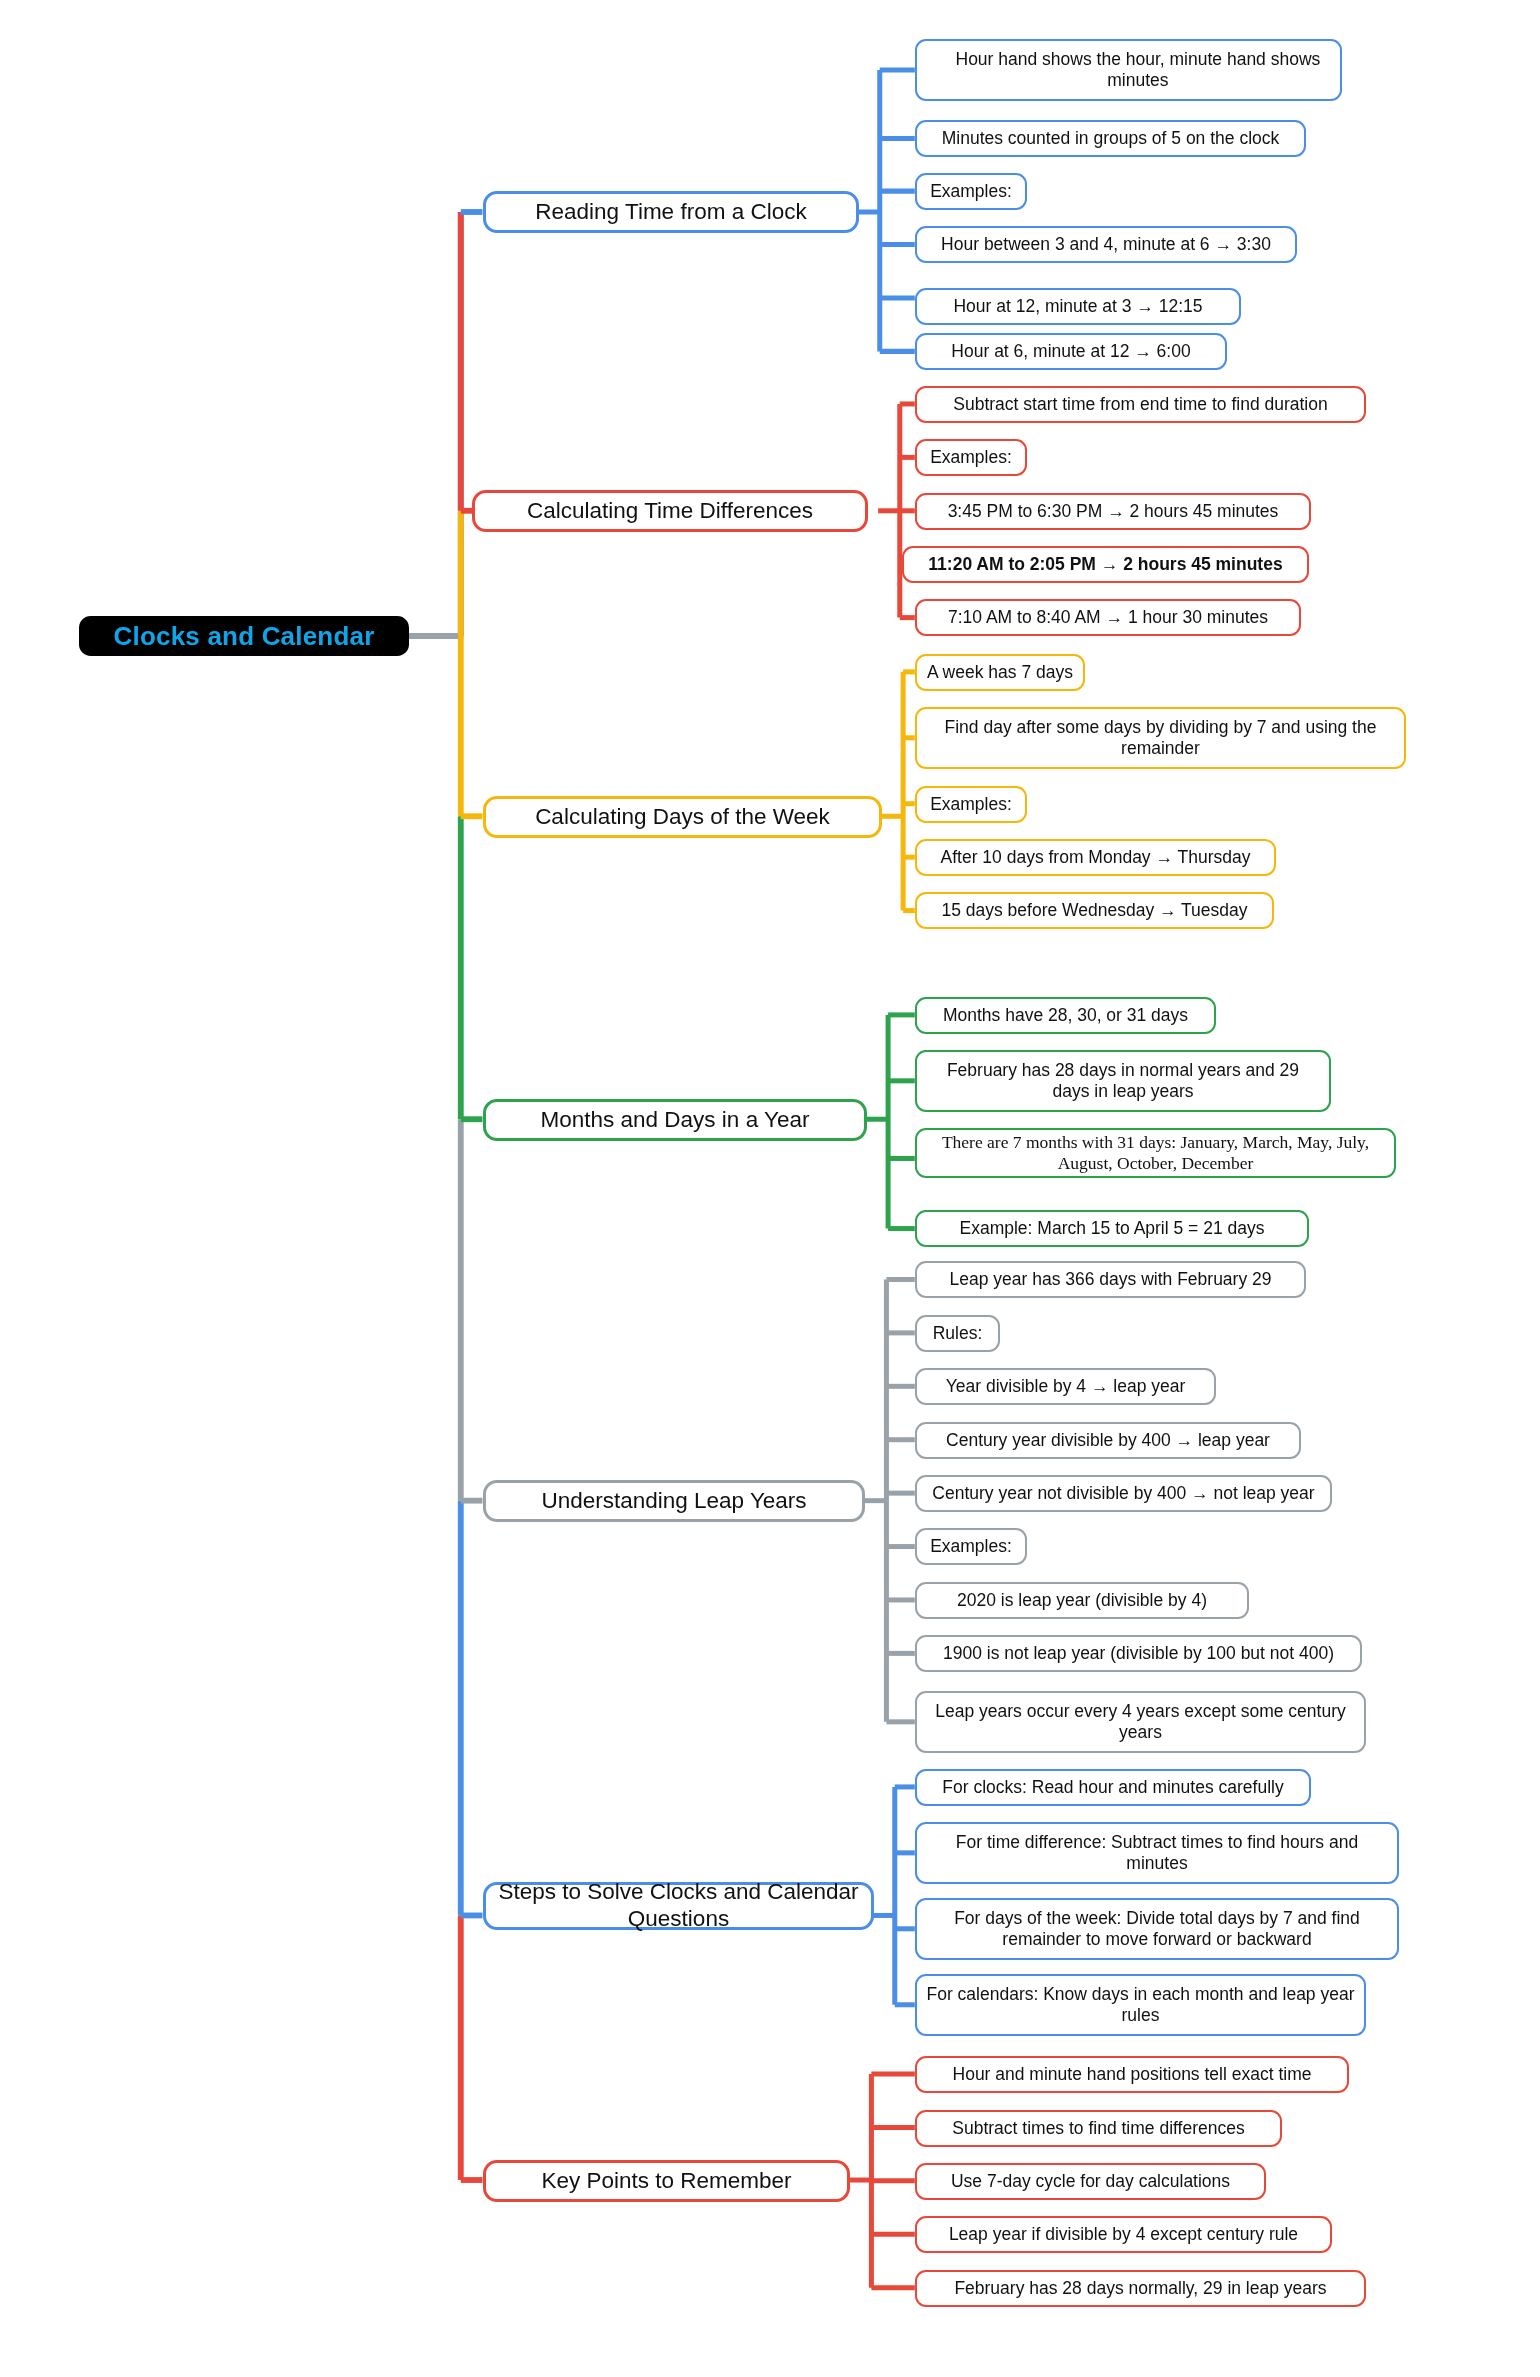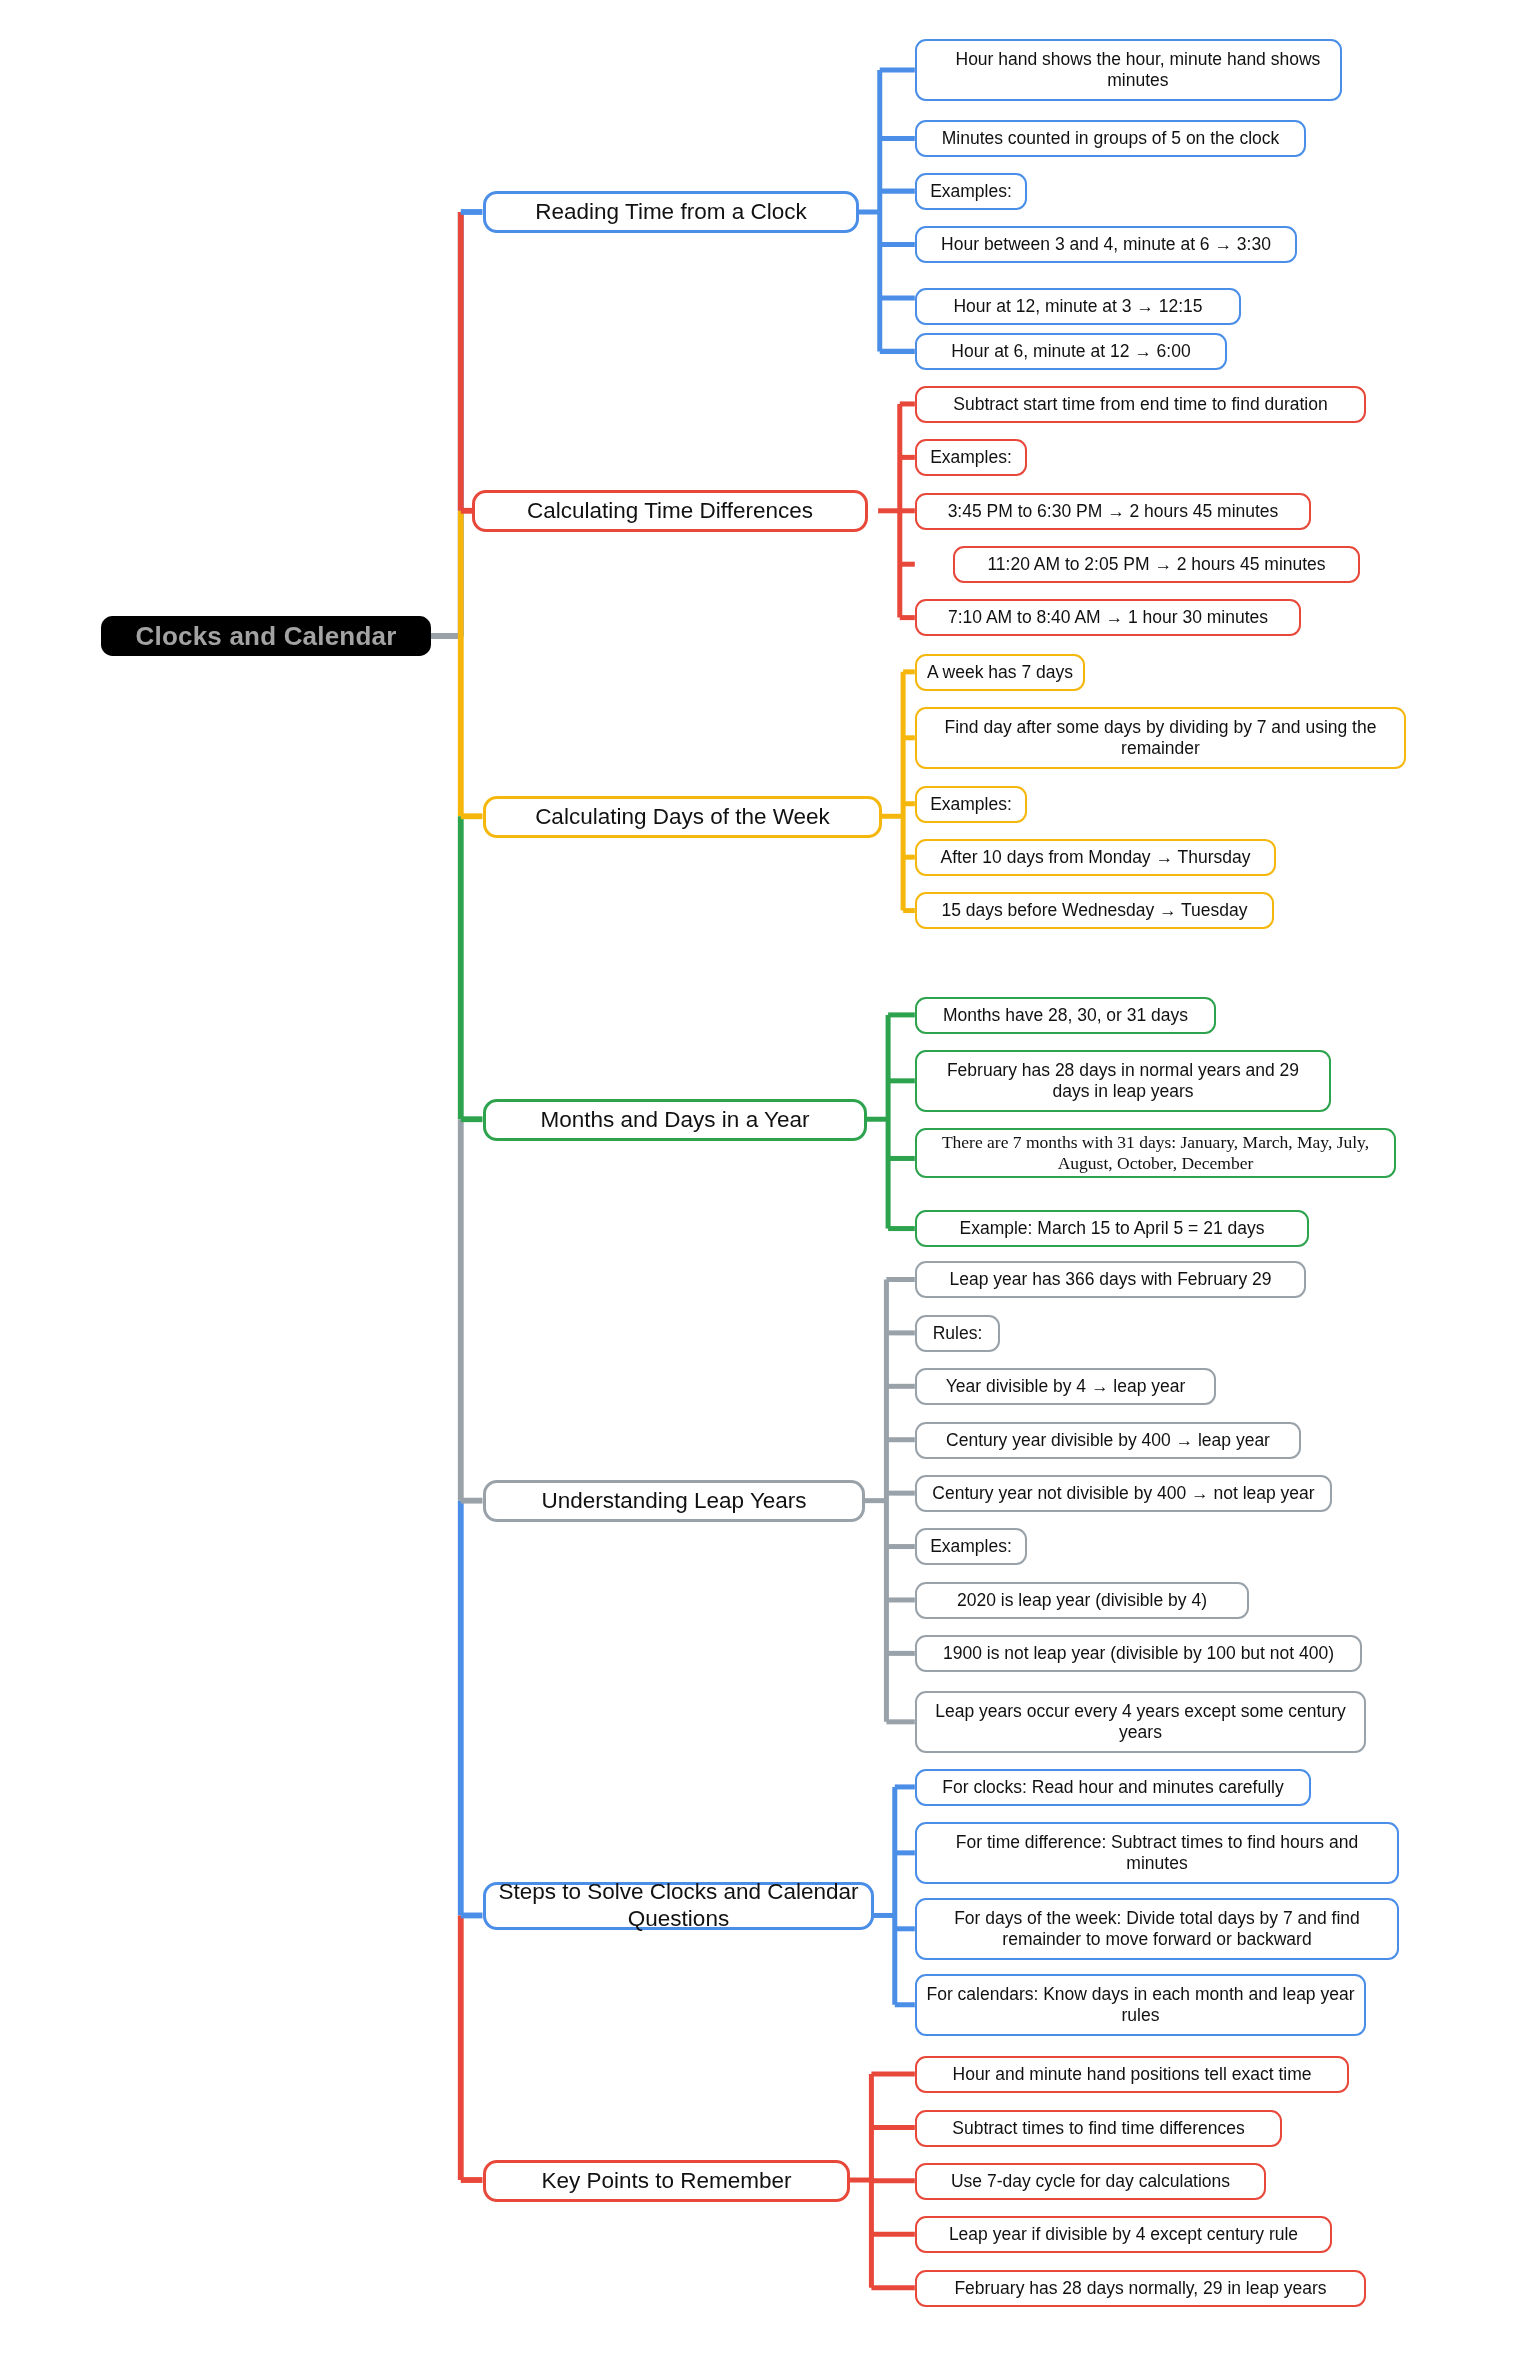--- a/index.html
+++ b/index.html
@@ -15,26 +15,25 @@
     position:absolute;box-sizing:border-box;
     background:#ffffff;
     border-style:solid;
     display:flex;align-items:center;justify-content:center;
     text-align:center;
     color:#111111;
     line-height:1.18;
   }
   .root-box{
     position:absolute;box-sizing:border-box;
-    background:#000000;color:#a3a3a3;
+    background:#000000;color:#0ea5e9;
     border-radius:11.7px;
     display:flex;align-items:center;justify-content:center;
     font-weight:bold;font-size:26px;letter-spacing:0.2px;
     text-align:center;
-    margin-left:22px;
   }
   .branch-box{
     border-width:3.3px;border-radius:14px;
     font-size:22.5px;padding:3.3px 11px;
   }
   .leaf-box{
     border-width:2.9px;border-radius:11px;
     font-size:17.5px;padding:2.5px 9.2px;
   }
 
@@ -154,21 +153,21 @@
       </div>
       <div class="node-box leaf-box" style="left: 915px; top: 386px; width: 451px; height: 37px; border-color: rgb(232, 72, 58);">
         <span>Subtract start time from end time to find duration</span>
       </div>
       <div class="node-box leaf-box" style="left: 915px; top: 439px; width: 112px; height: 37px; border-color: rgb(232, 72, 58);">
         <span>Examples:</span>
       </div>
       <div class="node-box leaf-box" style="left: 915px; top: 493px; width: 396px; height: 37px; border-color: rgb(232, 72, 58);">
         <span>3:45 PM to 6:30 PM →  2 hours 45 minutes</span>
       </div>
-      <div class="node-box leaf-box" style="left: 953px; top: 546px; width: 407px; height: 37px; border-color: rgb(232, 72, 58);">
+      <div class="node-box leaf-box" style="left: 902px; top: 546px; width: 407px; height: 37px; border-color: rgb(232, 72, 58); font-weight: bold;">
         <span>11:20 AM to 2:05 PM →  2 hours 45 minutes</span>
       </div>
       <div class="node-box leaf-box" style="left: 915px; top: 599px; width: 386px; height: 37px; border-color: rgb(232, 72, 58);">
         <span>7:10 AM to 8:40 AM →  1 hour 30 minutes</span>
       </div>
       <div class="node-box branch-box" style="left: 483px; top: 796px; width: 399px; height: 42px; border-color: rgb(245, 183, 12);">
         <span>Calculating Days of the Week</span>
       </div>
       <div class="node-box leaf-box" style="left: 915px; top: 654px; width: 170px; height: 37px; border-color: rgb(245, 183, 12);">
         <span>A week has 7 days</span>

